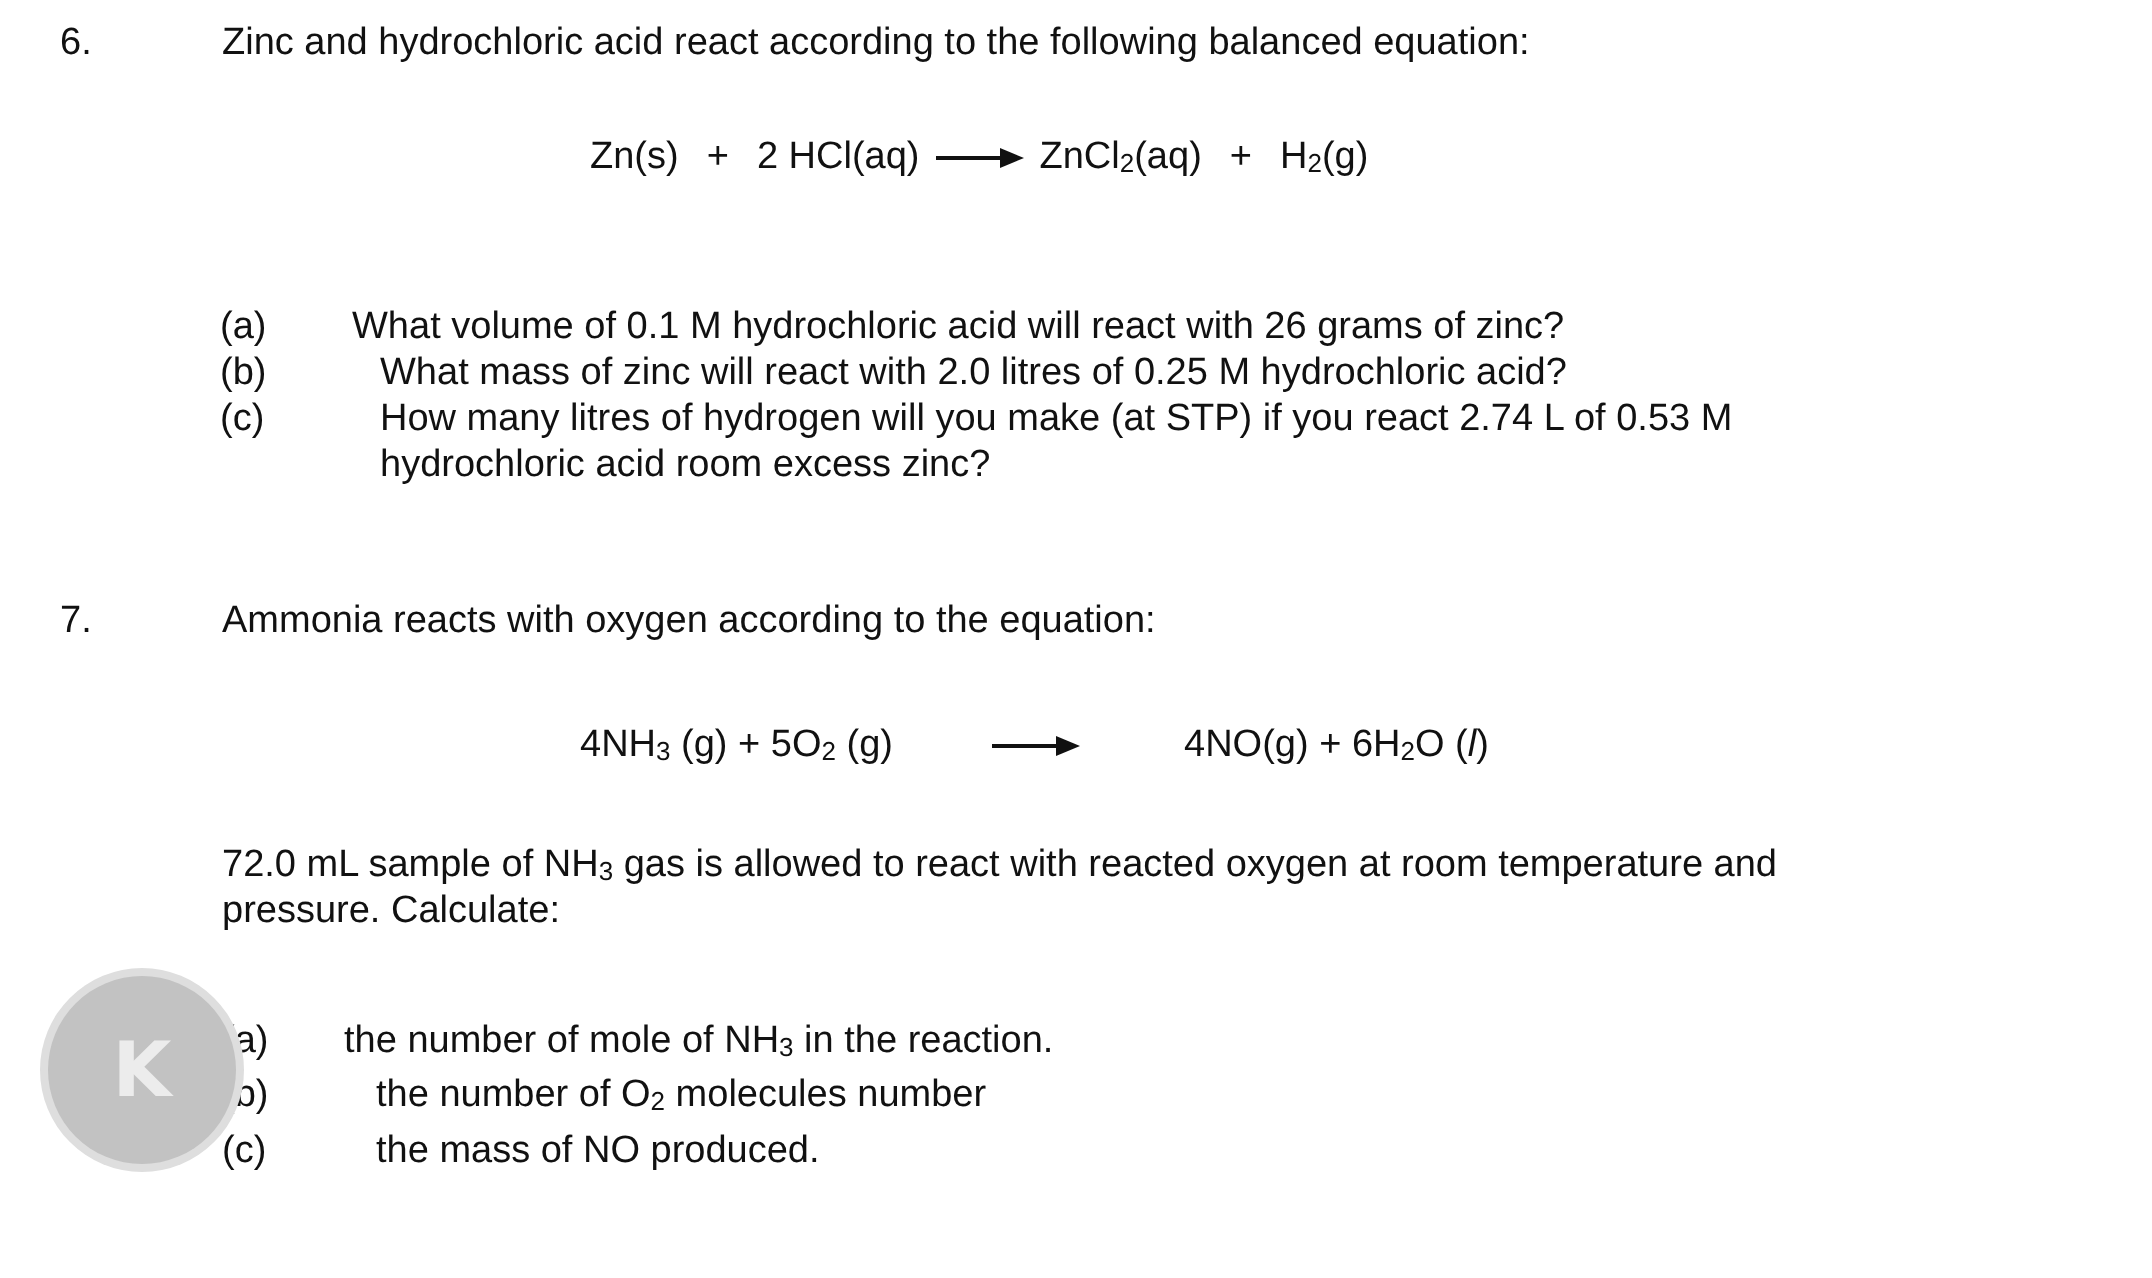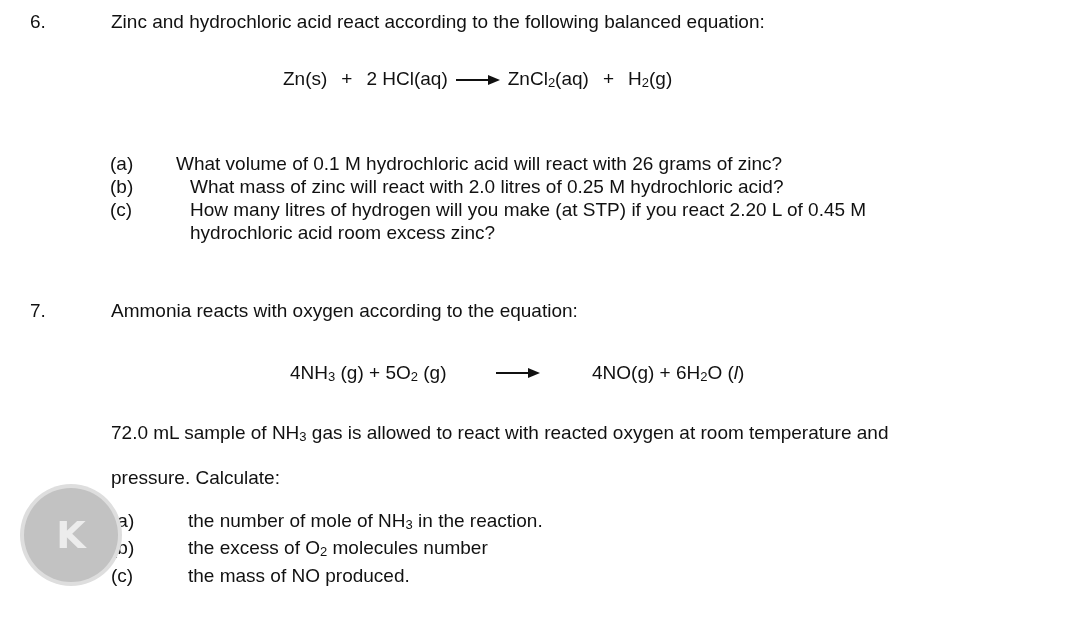--- a/index.html
+++ b/index.html
@@ -18,50 +18,50 @@
     background:#c2c2c2; box-shadow:0 0 0 4px #dedede; display:flex; align-items:center; justify-content:center;
   }
   .logo span { color:#ececec; font-weight:bold; font-size:38px; font-family:"DejaVu Sans", sans-serif; }
 </style>
 </head>
 <body>
 
 <div class="abs" style="left:30px;top:11px">6.</div>
 <div class="abs" style="left:111px;top:11px">Zinc and hydrochloric acid react according to the following balanced equation:</div>
 
-<div class="abs" style="left:283px;top:68px">
+<div class="abs" style="left:295px;top:68px">
   <span>Zn(s)</span><span class="sp"></span><span>+</span><span class="sp"></span><span>2 HCl(aq)</span><span class="arrow"></span><span>ZnCl</span><sub>2</sub><span>(aq)</span><span class="sp"></span><span>+</span><span class="sp"></span><span>H</span><sub>2</sub><span>(g)</span>
 </div>
 
 <div class="abs" style="left:110px;top:153px">(a)</div>
 <div class="abs" style="left:176px;top:153px">What volume of 0.1 M hydrochloric acid will react with 26 grams of zinc?</div>
 <div class="abs" style="left:110px;top:176px">(b)</div>
 <div class="abs" style="left:190px;top:176px">What mass of zinc will react with 2.0 litres of 0.25 M hydrochloric acid?</div>
 <div class="abs" style="left:110px;top:199px">(c)</div>
-<div class="abs" style="left:190px;top:199px">How many litres of hydrogen will you make (at STP) if you react 2.20 L of 0.45 M</div>
+<div class="abs" style="left:190px;top:199px">How many litres of hydrogen will you make (at STP) if you react 2.74 L of 0.53 M</div>
 <div class="abs" style="left:190px;top:222px">hydrochloric acid room excess zinc?</div>
 
 <div class="abs" style="left:30px;top:300px">7.</div>
 <div class="abs" style="left:111px;top:300px">Ammonia reacts with oxygen according to the equation:</div>
 
 <div class="abs" style="left:290px;top:362px">
   <span>4NH</span><sub>3</sub><span> (g) + 5O</span><sub>2</sub><span> (g)</span>
 </div>
 <span class="arrow" style="position:absolute;left:488px;top:368px"></span>
 <div class="abs" style="left:592px;top:362px">
   <span>4NO(g) + 6H</span><sub>2</sub><span>O (</span><i>l</i><span>)</span>
 </div>
 
 <div class="abs" style="left:111px;top:422px">
   <span>72.0 mL sample of NH</span><sub>3</sub><span> gas is allowed to react with reacted oxygen at room temperature and</span>
 </div>
-<div class="abs" style="left:111px;top:467px">pressure. Calculate:</div>
+<div class="abs" style="left:111px;top:445px">pressure. Calculate:</div>
 
 <div class="abs" style="left:111px;top:510px">(a)</div>
-<div class="abs" style="left:188px;top:510px"><span>the number of mole of NH</span><sub>3</sub><span> in the reaction.</span></div>
+<div class="abs" style="left:172px;top:510px"><span>the number of mole of NH</span><sub>3</sub><span> in the reaction.</span></div>
 <div class="abs" style="left:111px;top:537px">(b)</div>
-<div class="abs" style="left:188px;top:537px"><span>the excess of  O</span><sub>2</sub><span> molecules number</span></div>
+<div class="abs" style="left:188px;top:537px"><span>the number of  O</span><sub>2</sub><span> molecules number</span></div>
 <div class="abs" style="left:111px;top:565px">(c)</div>
 <div class="abs" style="left:188px;top:565px">the mass of NO produced.</div>
 
 <div class="logo">
     <span>K</span>
   </div>
 
 </body></html>

